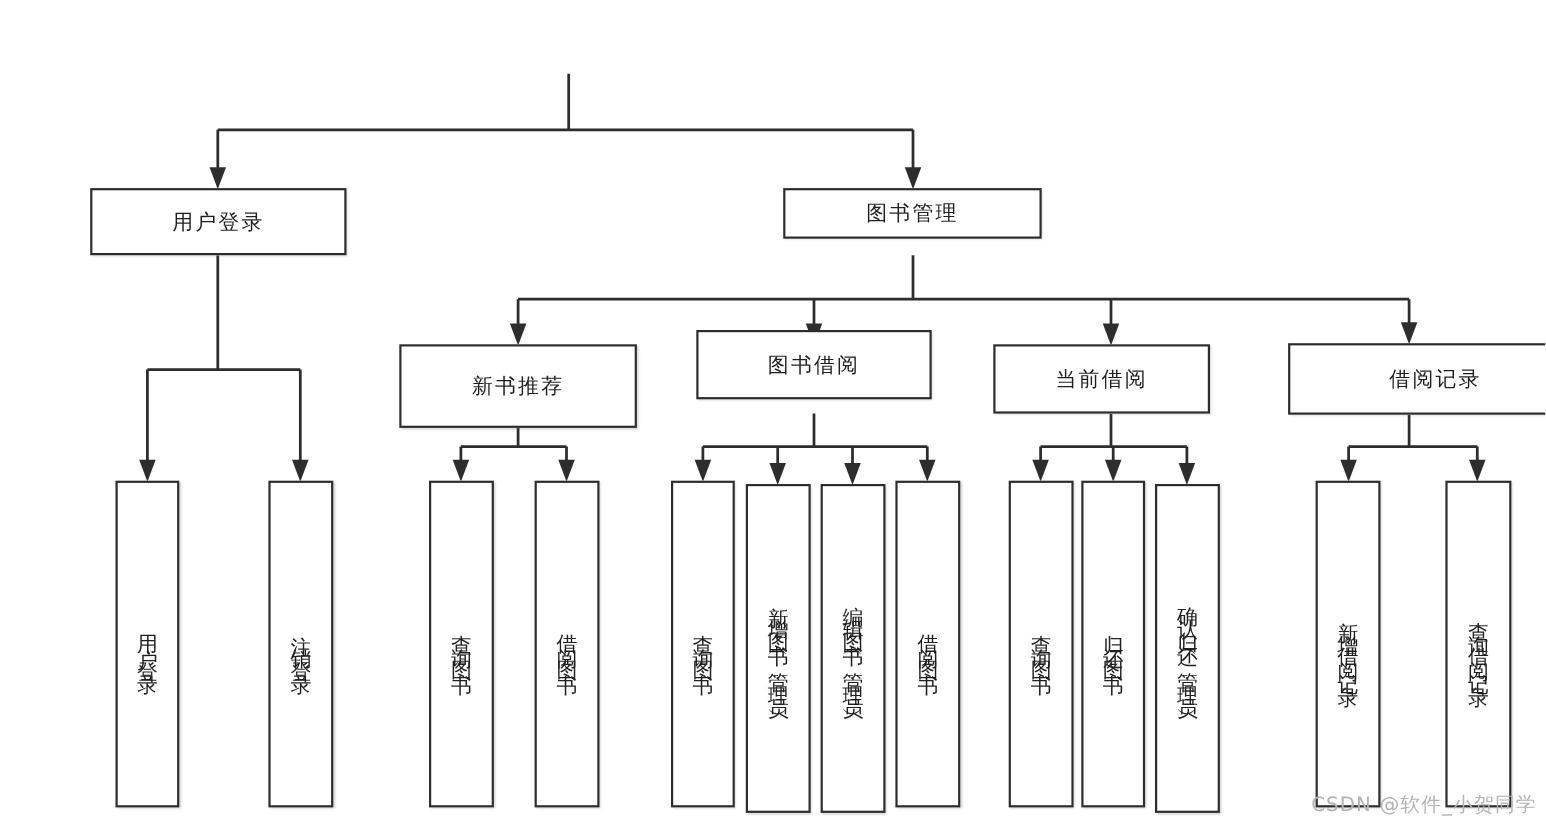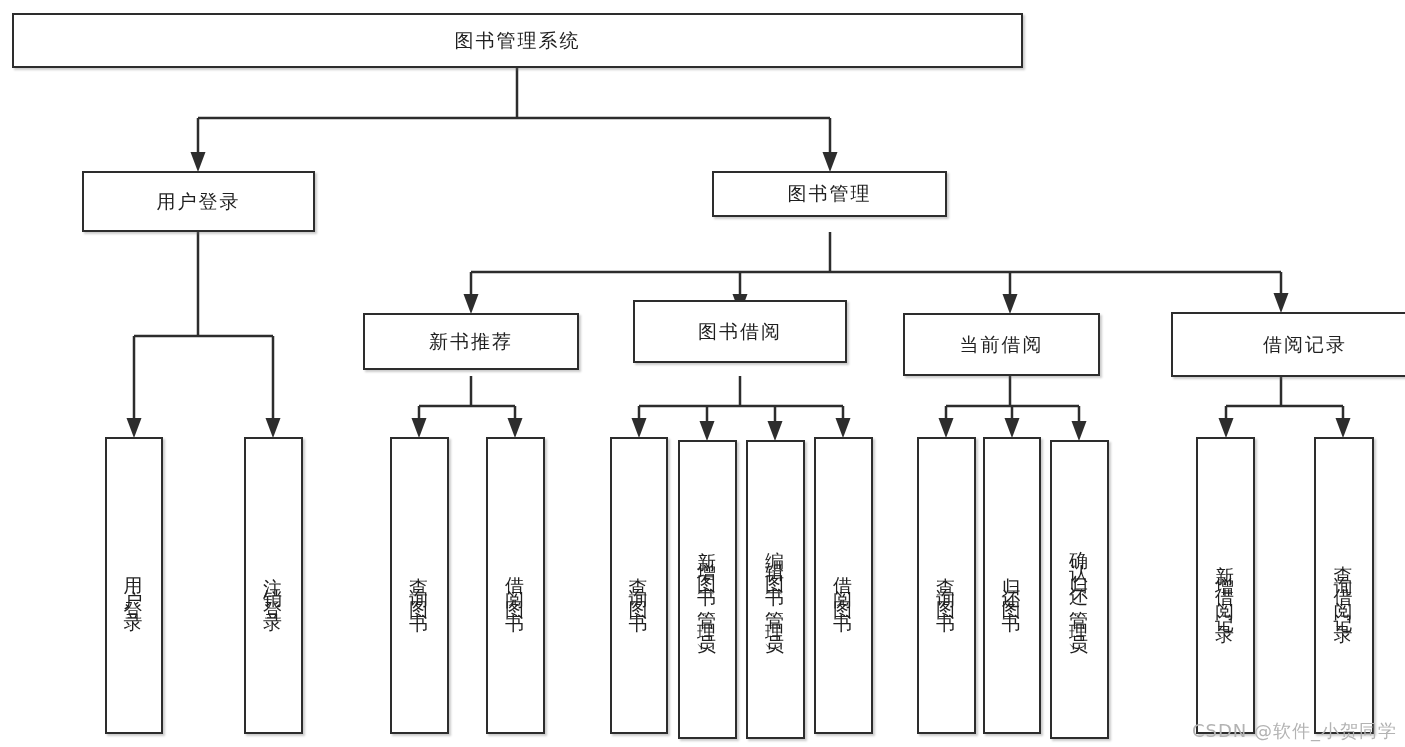--- a/index.html
+++ b/index.html
@@ -93,32 +93,29 @@
       <polygon points="767.5,421 782.5,421 775,441"></polygon>
       <polygon points="835.5,418 850.5,418 843,438"></polygon>
       <polygon points="938.5,418 953.5,418 946,438"></polygon>
       <polygon points="1004.5,418 1019.5,418 1012,438"></polygon>
       <polygon points="1071.5,421 1086.5,421 1079,441"></polygon>
       <polygon points="1218.5,418 1233.5,418 1226,438"></polygon>
       <polygon points="1335.5,418 1350.5,418 1343,438"></polygon>
     </g>
   </svg>
 
-  <div class="box" style="left:12px;top:13px;width:1011px;height:55px">
-    <span class="hlbl">图书管理系统</span>
-  </div>
 
   <div class="box" style="left:82px;top:171px;width:233px;height:61px">
     <span class="hlbl">用户登录</span>
   </div>
   <div class="box" style="left:712px;top:171px;width:235px;height:46px">
     <span class="hlbl">图书管理</span>
   </div>
 
-  <div class="box" style="left:363px;top:313px;width:216px;height:57px">
+  <div class="box" style="left:363px;top:313px;width:216px;height:76px">
     <span class="hlbl">新书推荐</span>
   </div>
   <div class="box" style="left:633px;top:300px;width:214px;height:63px">
     <span class="hlbl">图书借阅</span>
   </div>
   <div class="box" style="left:903px;top:313px;width:197px;height:63px">
     <span class="hlbl">当前借阅</span>
   </div>
   <div class="box" style="left:1171px;top:312px;width:268px;height:65px">
     <span class="hlbl">借阅记录</span>

